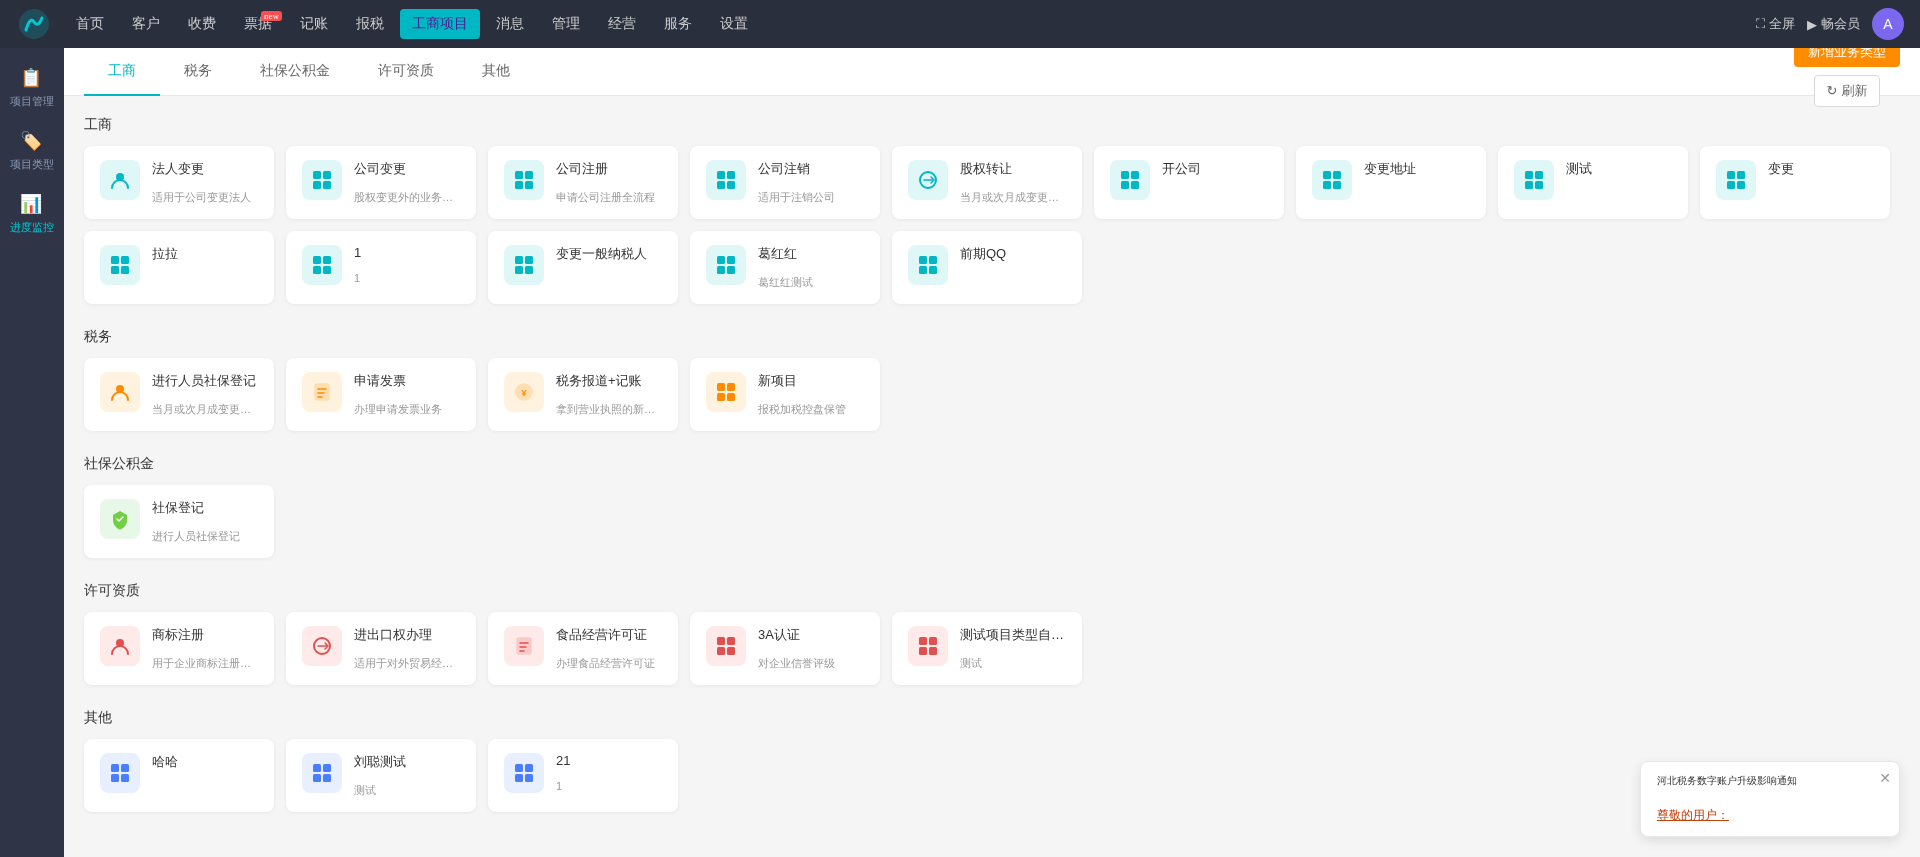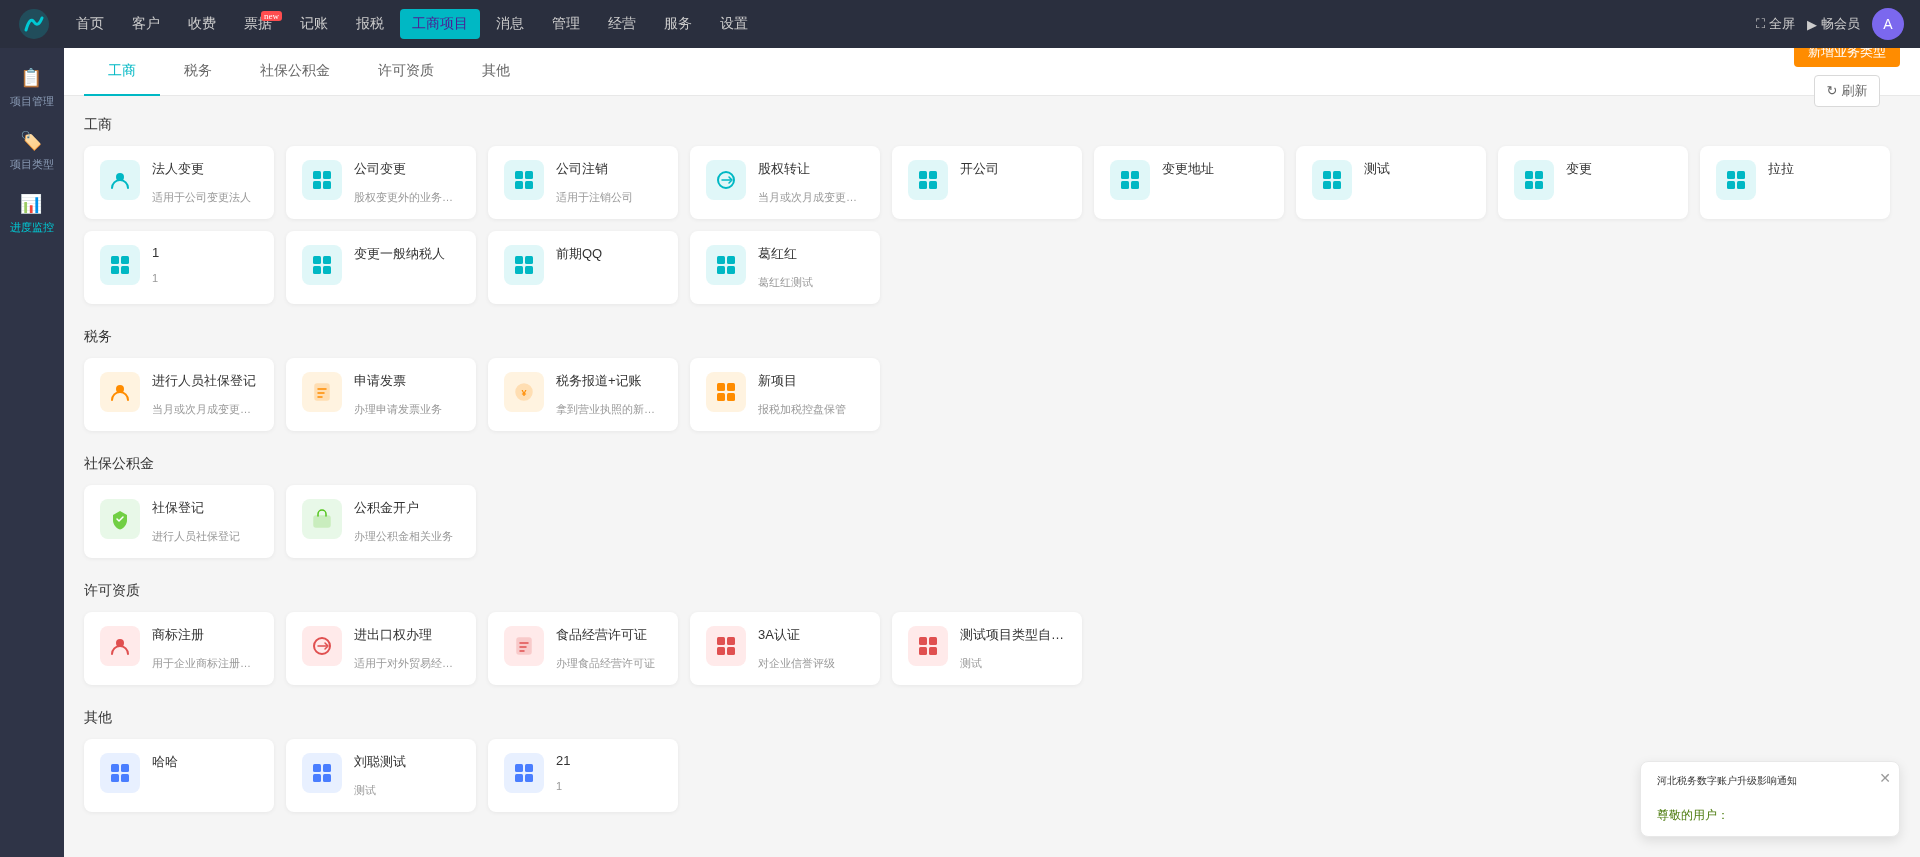--- a/index.html
+++ b/index.html
@@ -244,22 +244,23 @@
       cursor: pointer;
       color: #999;
       font-size: 14px;
     }
     .notification-title {
       font-weight: 400;
       margin-bottom: 18px;
       font-size: 10px;
     }
     .notification-text {
-      color: #4d7c0f;
+      color: #c2410c;
       line-height: 1.5;
+      text-decoration: underline;
     }
   </style>
 </head>
 <body>
 
 <nav class="top-nav">
   <div class="logo">
     <svg viewBox="0 0 32 32" fill="none">
       <circle cx="16" cy="16" r="15" fill="#00c9d4" opacity="0.2"></circle>
       <path d="M8 22 Q12 8 16 14 Q20 20 24 10" stroke="#00c9d4" stroke-width="3" fill="none" stroke-linecap="round"></path>
@@ -362,20 +363,34 @@
         <div class="card">
           <div class="card-icon" style="background: rgb(224, 247, 248); color: rgb(0, 184, 196);">
             <svg width="22" height="22" viewBox="0 0 22 22" fill="none">
       <rect x="2" y="2" width="8" height="8" rx="1.5" fill="#00b8c4"></rect>
       <rect x="12" y="2" width="8" height="8" rx="1.5" fill="#00b8c4"></rect>
       <rect x="2" y="12" width="8" height="8" rx="1.5" fill="#00b8c4"></rect>
       <rect x="12" y="12" width="8" height="8" rx="1.5" fill="#00b8c4"></rect>
     </svg>
           </div>
           <div class="card-info">
+            <div class="card-title">公司注册</div>
+            <div class="card-desc">申请公司注册全流程</div>
+          </div>
+        </div>
+        <div class="card">
+          <div class="card-icon" style="background: rgb(224, 247, 248); color: rgb(0, 184, 196);">
+            <svg width="22" height="22" viewBox="0 0 22 22" fill="none">
+      <rect x="2" y="2" width="8" height="8" rx="1.5" fill="#00b8c4"></rect>
+      <rect x="12" y="2" width="8" height="8" rx="1.5" fill="#00b8c4"></rect>
+      <rect x="2" y="12" width="8" height="8" rx="1.5" fill="#00b8c4"></rect>
+      <rect x="12" y="12" width="8" height="8" rx="1.5" fill="#00b8c4"></rect>
+    </svg>
+          </div>
+          <div class="card-info">
             <div class="card-title">公司注销</div>
             <div class="card-desc">适用于注销公司</div>
           </div>
         </div>
         <div class="card">
           <div class="card-icon" style="background: rgb(224, 247, 248); color: rgb(0, 184, 196);">
             <svg width="22" height="22" viewBox="0 0 22 22" fill="none">
         <circle cx="11" cy="11" r="8" stroke="#00b8c4" stroke-width="2"></circle>
         <path d="M7 11h8M14 8l3 3-3 3" stroke="#00b8c4" stroke-width="1.5" stroke-linecap="round" stroke-linejoin="round"></path>
       </svg>
@@ -486,36 +501,36 @@
         <div class="card">
           <div class="card-icon" style="background: rgb(224, 247, 248); color: rgb(0, 184, 196);">
             <svg width="22" height="22" viewBox="0 0 22 22" fill="none">
       <rect x="2" y="2" width="8" height="8" rx="1.5" fill="#00b8c4"></rect>
       <rect x="12" y="2" width="8" height="8" rx="1.5" fill="#00b8c4"></rect>
       <rect x="2" y="12" width="8" height="8" rx="1.5" fill="#00b8c4"></rect>
       <rect x="12" y="12" width="8" height="8" rx="1.5" fill="#00b8c4"></rect>
     </svg>
           </div>
           <div class="card-info">
+            <div class="card-title">葛红红</div>
+            <div class="card-desc">葛红红测试</div>
+          </div>
+        </div>
+        <div class="card">
+          <div class="card-icon" style="background: rgb(224, 247, 248); color: rgb(0, 184, 196);">
+            <svg width="22" height="22" viewBox="0 0 22 22" fill="none">
+      <rect x="2" y="2" width="8" height="8" rx="1.5" fill="#00b8c4"></rect>
+      <rect x="12" y="2" width="8" height="8" rx="1.5" fill="#00b8c4"></rect>
+      <rect x="2" y="12" width="8" height="8" rx="1.5" fill="#00b8c4"></rect>
+      <rect x="12" y="12" width="8" height="8" rx="1.5" fill="#00b8c4"></rect>
+    </svg>
+          </div>
+          <div class="card-info">
             <div class="card-title">前期QQ</div>
             <div class="card-desc"></div>
-          </div>
-        </div>
-        <div class="card">
-          <div class="card-icon" style="background: rgb(224, 247, 248); color: rgb(0, 184, 196);">
-            <svg width="22" height="22" viewBox="0 0 22 22" fill="none">
-      <rect x="2" y="2" width="8" height="8" rx="1.5" fill="#00b8c4"></rect>
-      <rect x="12" y="2" width="8" height="8" rx="1.5" fill="#00b8c4"></rect>
-      <rect x="2" y="12" width="8" height="8" rx="1.5" fill="#00b8c4"></rect>
-      <rect x="12" y="12" width="8" height="8" rx="1.5" fill="#00b8c4"></rect>
-    </svg>
-          </div>
-          <div class="card-info">
-            <div class="card-title">葛红红</div>
-            <div class="card-desc">葛红红测试</div>
           </div>
         </div>
       </div>
 
     <div class="section-title">税务</div>
     <div class="cards-grid" id="shuiwu-grid">
         <div class="card">
           <div class="card-icon" style="background: rgb(255, 243, 224); color: rgb(255, 140, 0);">
             <svg width="22" height="22" viewBox="0 0 22 22" fill="none">
         <circle cx="11" cy="8" r="4" fill="#ff8c00"></circle>
@@ -572,32 +587,20 @@
         <div class="card">
           <div class="card-icon" style="background: rgb(232, 248, 232); color: rgb(82, 196, 26);">
             <svg width="22" height="22" viewBox="0 0 22 22" fill="none">
         <path d="M11 3L4 7v5c0 4.4 3.1 8.5 7 9.5 3.9-1 7-5.1 7-9.5V7L11 3z" fill="#52c41a" opacity="0.8"></path>
         <path d="M8 11l2 2 4-4" stroke="white" stroke-width="1.5" stroke-linecap="round" stroke-linejoin="round"></path>
       </svg>
           </div>
           <div class="card-info">
             <div class="card-title">社保登记</div>
             <div class="card-desc">进行人员社保登记</div>
-          </div>
-        </div>
-        <div class="card">
-          <div class="card-icon" style="background: rgb(232, 248, 232); color: rgb(82, 196, 26);">
-            <svg width="22" height="22" viewBox="0 0 22 22" fill="none">
-        <rect x="3" y="8" width="16" height="11" rx="2" fill="#52c41a" opacity="0.2" stroke="#52c41a" stroke-width="1.5"></rect>
-        <path d="M7 8V6a4 4 0 018 0v2" stroke="#52c41a" stroke-width="1.5" stroke-linecap="round"></path>
-      </svg>
-          </div>
-          <div class="card-info">
-            <div class="card-title">公积金开户</div>
-            <div class="card-desc">办理公积金相关业务</div>
           </div>
         </div>
       </div>
 
     <div class="section-title">许可资质</div>
     <div class="cards-grid" id="xuke-grid">
         <div class="card">
           <div class="card-icon" style="background: rgb(255, 234, 234); color: rgb(224, 80, 80);">
             <svg width="22" height="22" viewBox="0 0 22 22" fill="none">
         <circle cx="11" cy="8" r="4" fill="#e05050"></circle>

